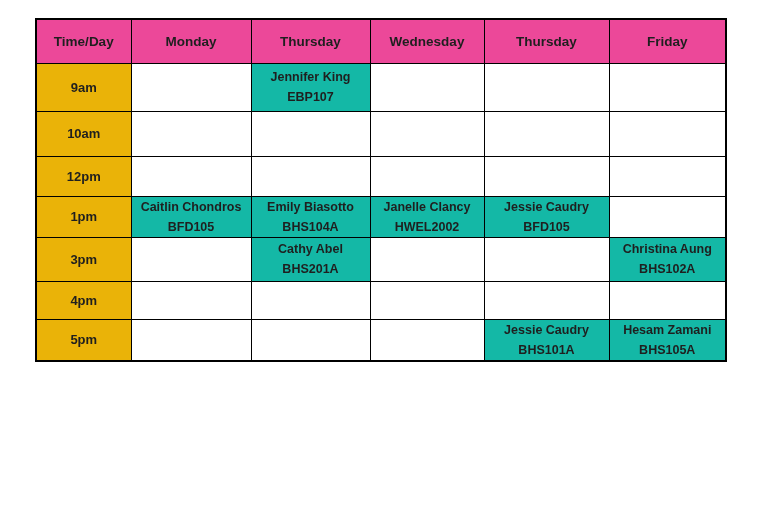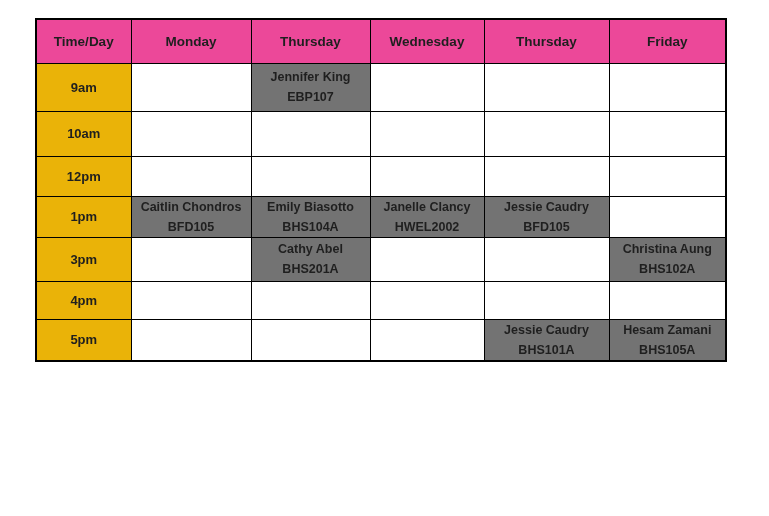--- a/index.html
+++ b/index.html
@@ -39,21 +39,21 @@
     background: #ec4899;
   }
   td.time-cell {
     font-size: 13px;
     background: #eab308;
   }
   td.empty-cell {
     background: #ffffff;
   }
   td.entry-cell {
-    background: #737373;
+    background: #14b8a6;
     margin-top: 32px;
   }
   td.entry-cell .entry-name,
   td.entry-cell .entry-code {
     font-size: 12.5px;
     line-height: 20px;
     font-weight: bold;
   }
   
   tr.r-head  { height: 44px; }

